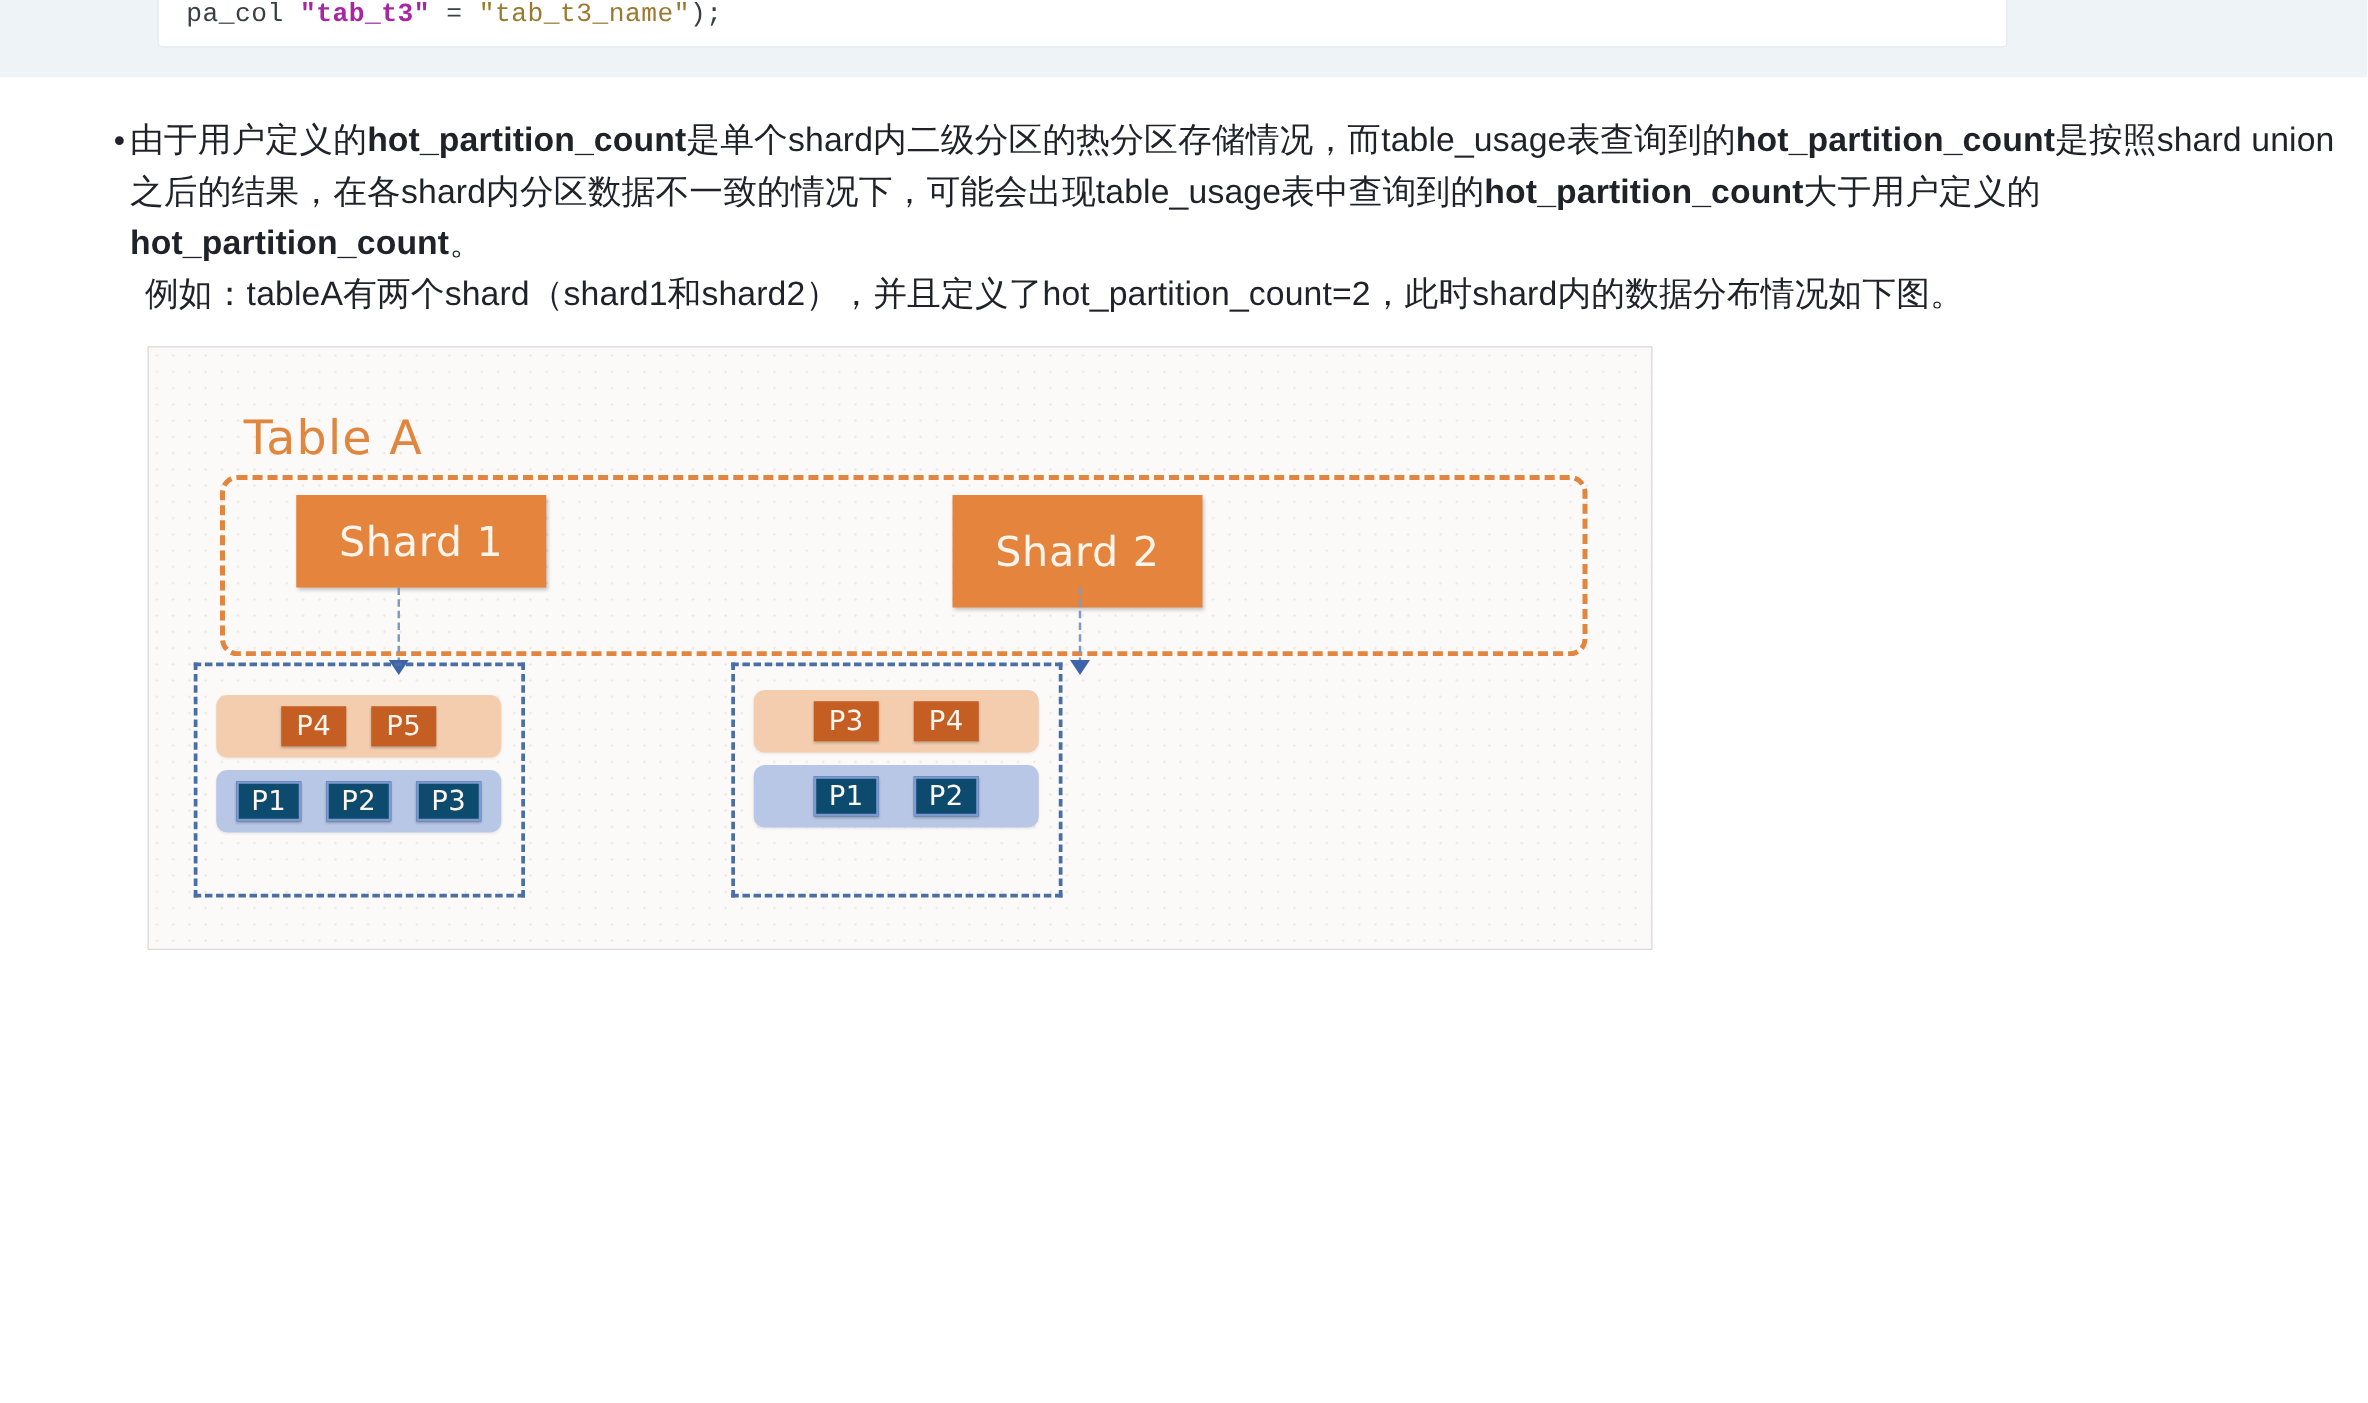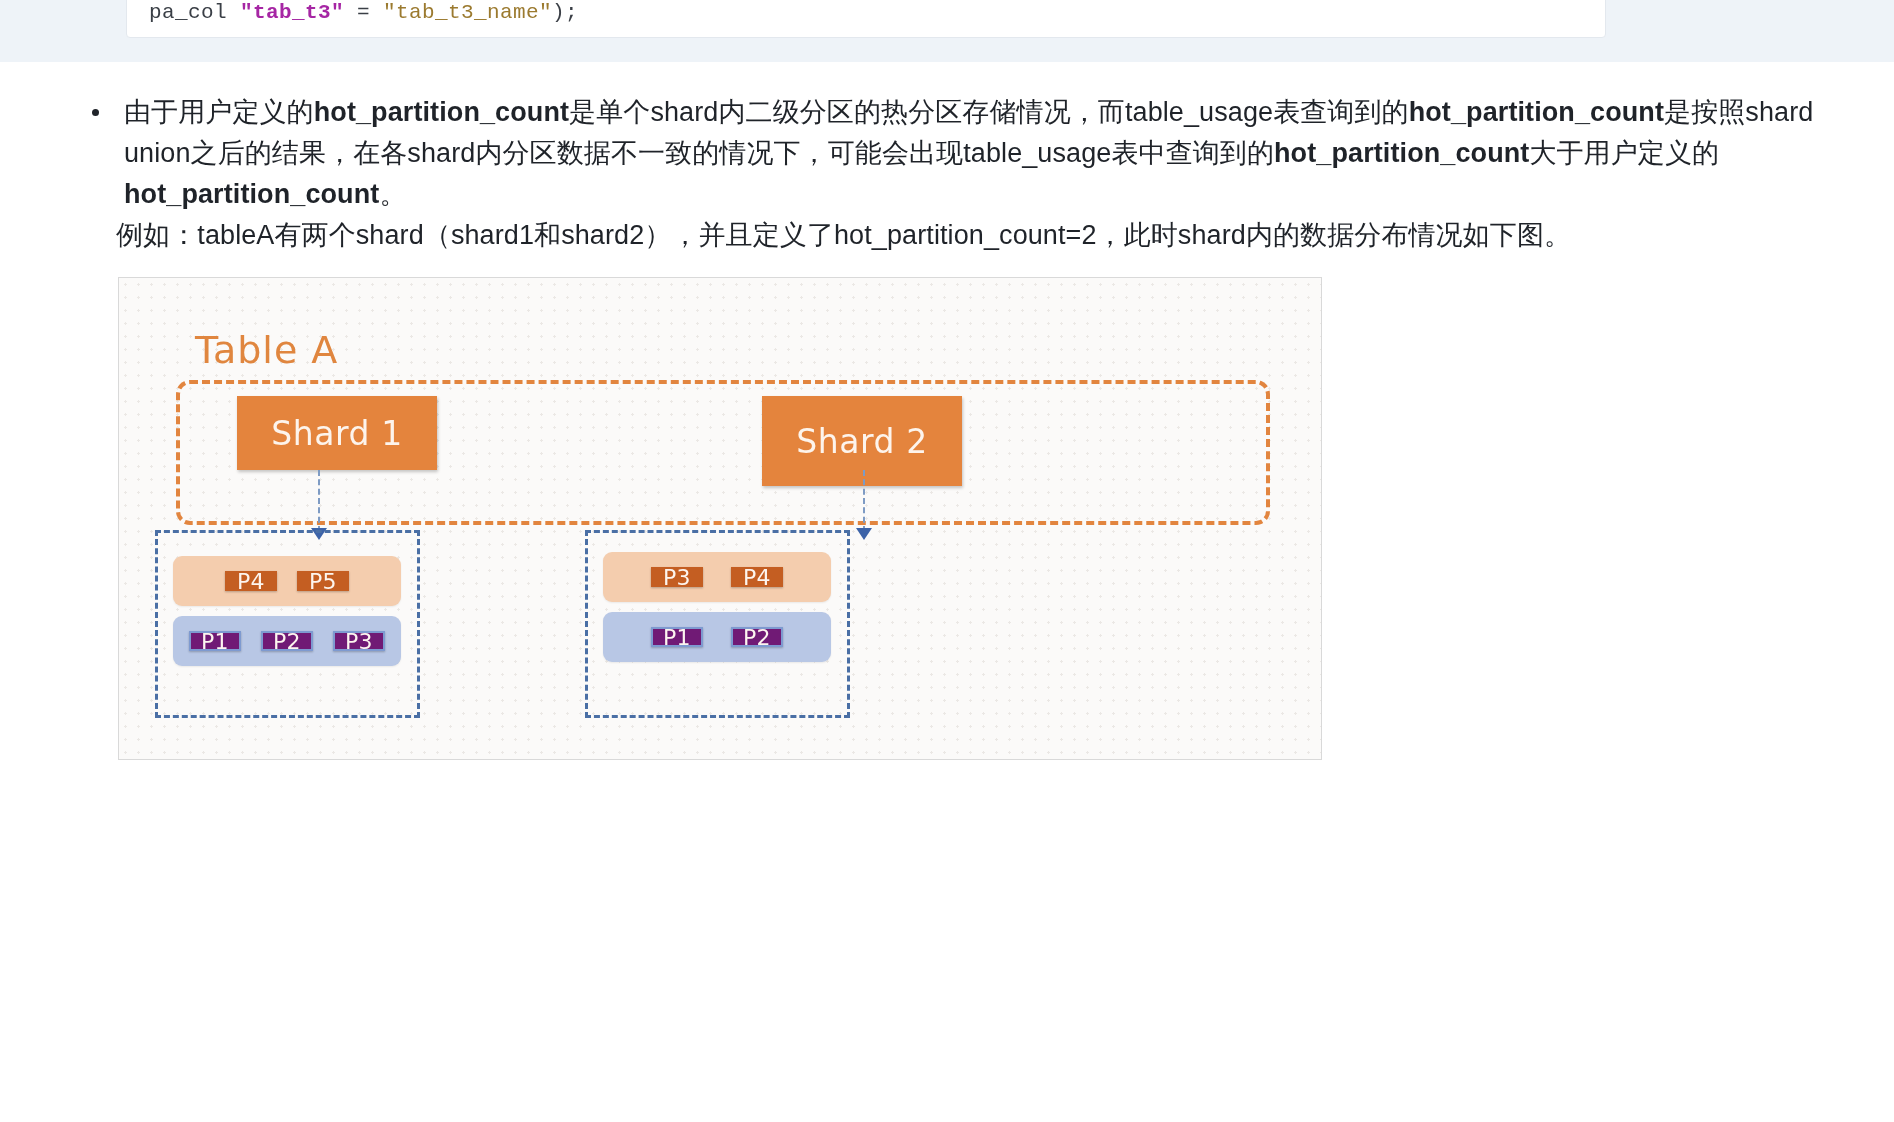--- a/index.html
+++ b/index.html
@@ -70,21 +70,21 @@
   .bullet-dot {
     position: absolute;
     left: 0px;
     top: 17px;
     width: 7px;
     height: 7px;
     border-radius: 50%;
     background: #1f2329;
   }
   .bullet-body {
-    margin-left: 32px;
+    margin-left: 12px;
     font-size: 27px;
     line-height: 41px;
     color: #1f2329;
     letter-spacing: 0.1px;
   }
   .bullet-body b { font-weight: bold; }
 
   .example-line {
     margin-left: 24px;
     font-size: 27px;
@@ -191,33 +191,33 @@
     position: absolute;
     border-radius: 9px;
     display: flex;
     align-items: center;
     box-shadow: 0 1px 2px rgba(0,0,0,0.07);
   }
   .band.hot  { background: #f4cdae; }
   .band.cold { background: #b8c7e5; }
 
   .chip {
-    height: 20px;
+    height: 32px;
     min-width: 52px;
     display: flex;
     align-items: center;
     justify-content: center;
     color: #fdf5ef;
     font-size: 22px;
     letter-spacing: 0.4px;
     font-family: "DejaVu Sans", "Liberation Sans", sans-serif;
     box-shadow: 0 1px 2px rgba(0,0,0,0.25);
   }
   .chip.hot  { background: #c45e22; }
-  .chip.cold { background: #701a75; border: 2px solid #7e9ad0; box-sizing: border-box; }
+  .chip.cold { background: #0c4a6e; border: 2px solid #7e9ad0; box-sizing: border-box; }
 
   #band-hot-1  { left: 54px;  top: 278px; width: 228px; height: 50px; }
   #band-cold-1 { left: 54px;  top: 338px; width: 228px; height: 50px; }
   #band-hot-2  { left: 484px; top: 274px; width: 228px; height: 50px; }
   #band-cold-2 { left: 484px; top: 334px; width: 228px; height: 50px; }
 
   #band-hot-1  .chips, #band-cold-1 .chips,
   #band-hot-2  .chips, #band-cold-2 .chips {
     display: flex;
     width: 100%;

